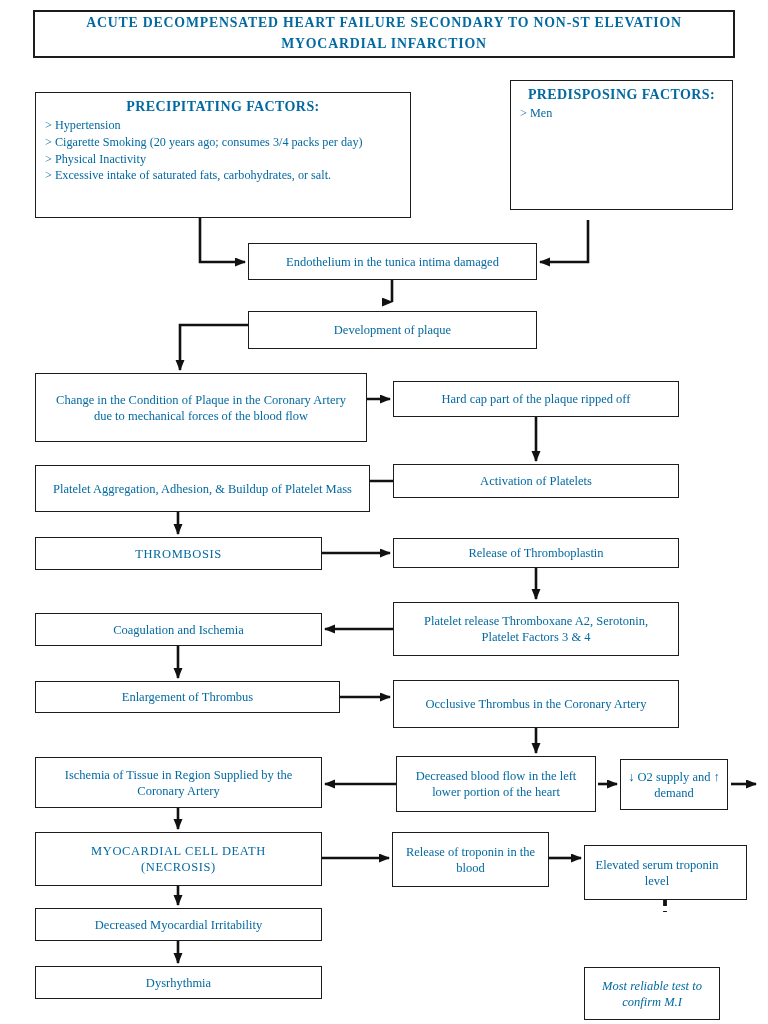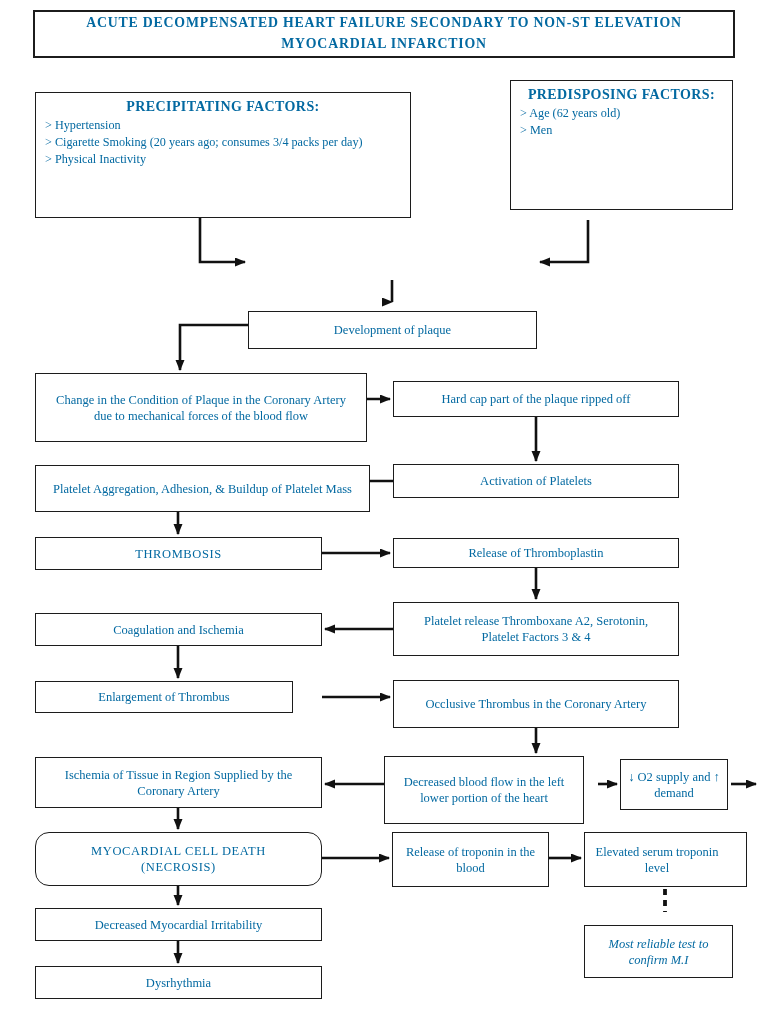--- a/index.html
+++ b/index.html
@@ -23,23 +23,23 @@
     align-items:center; justify-content:center; text-align:center;
     font-weight:bold; font-size:13.8px; letter-spacing:0.8px; line-height:1.5;
   }
   .list-box { padding:6px 9px; }
   .list-heading {
     text-align:center; font-weight:bold; font-size:14px;
     letter-spacing:0.4px; margin-bottom:2px;
   }
   .list-item { font-size:12.2px; line-height:1.38; }
   .caps { letter-spacing:0.6px; }
-  .pad-wide { padding-left:55px; padding-right:55px;border-radius:14px; }
+  .pad-wide { padding-left:55px; padding-right:55px; }
   .pad-med  { padding-left:26px; padding-right:26px; }
-  .pad-sm   { padding-right:27px; }
+  .pad-sm   { padding-right:27px;margin-top:13px; }
   .italic { font-style:italic; }
 </style>
 </head>
 <body>
 
 <div class="canvas">
 
   <svg class="arrows" viewBox="0 0 768 1024" xmlns="http://www.w3.org/2000/svg">
     <defs>
       <marker id="ah" markerUnits="userSpaceOnUse" markerWidth="12" markerHeight="10" refX="10" refY="4.5" orient="auto">
@@ -74,62 +74,63 @@
   <div class="box title-box" style="left:33px;top:10px;width:702px;height:48px">
     <div>ACUTE DECOMPENSATED HEART FAILURE SECONDARY TO NON-ST ELEVATION</div>
     <div>MYOCARDIAL INFARCTION</div>
   </div>
 
   <div class="box list-box" style="left:35px;top:92px;width:376px;height:126px">
     <div class="list-heading">PRECIPITATING FACTORS:</div>
     <div class="list-item">&gt; Hypertension</div>
     <div class="list-item">&gt; Cigarette Smoking (20 years ago; consumes 3/4 packs per day)</div>
     <div class="list-item">&gt; Physical Inactivity</div>
+    <div class="list-item">&gt; Excessive intake of saturated fats, carbohydrates, or salt.</div>
   </div>
 
   <div class="box list-box" style="left:510px;top:80px;width:223px;height:130px">
     <div class="list-heading">PREDISPOSING FACTORS:</div>
-    <div class="list-item">&gt; Age (62 years old)</div>
     <div class="list-item">&gt; Men</div>
   </div>
 
+  <div class="box node" style="left:248px;top:243px;width:289px;height:37px">Endothelium in the tunica intima damaged</div>
 
   <div class="box node" style="left:248px;top:311px;width:289px;height:38px">Development of plaque</div>
 
   <div class="box node" style="left:35px;top:373px;width:332px;height:69px">Change in the Condition of Plaque in the Coronary Artery due to mechanical forces of the blood flow</div>
 
   <div class="box node" style="left:393px;top:381px;width:286px;height:36px">Hard cap part of the plaque ripped off</div>
 
   <div class="box node" style="left:35px;top:465px;width:335px;height:47px">Platelet Aggregation, Adhesion, &amp; Buildup of Platelet Mass</div>
 
   <div class="box node" style="left:393px;top:464px;width:286px;height:34px">Activation of Platelets</div>
 
   <div class="box node caps" style="left:35px;top:537px;width:287px;height:33px">THROMBOSIS</div>
 
   <div class="box node" style="left:393px;top:538px;width:286px;height:30px">Release of Thromboplastin</div>
 
   <div class="box node" style="left:35px;top:613px;width:287px;height:33px">Coagulation and Ischemia</div>
 
   <div class="box node pad-med" style="left:393px;top:602px;width:286px;height:54px">Platelet release Thromboxane A2, Serotonin, Platelet Factors 3 &amp; 4</div>
 
-  <div class="box node" style="left:35px;top:681px;width:258px;height:32px">Enlargement of Thrombus</div>
+  <div class="box node" style="left:35px;top:681px;width:305px;height:32px">Enlargement of Thrombus</div>
 
   <div class="box node pad-med" style="left:393px;top:680px;width:286px;height:48px">Occlusive Thrombus in the Coronary Artery</div>
 
   <div class="box node" style="left:35px;top:757px;width:287px;height:51px">Ischemia of Tissue in Region Supplied by the Coronary Artery</div>
 
-  <div class="box node" style="left:384px;top:756px;width:200px;height:68px">Decreased blood flow in the left lower portion of the heart</div>
+  <div class="box node" style="left:396px;top:756px;width:200px;height:56px">Decreased blood flow in the left lower portion of the heart</div>
 
   <div class="box node" style="left:620px;top:759px;width:108px;height:51px;padding:2px 6px">↓ O2 supply and ↑ demand</div>
 
   <div class="box node caps pad-wide" style="left:35px;top:832px;width:287px;height:54px">MYOCARDIAL CELL DEATH (NECROSIS)</div>
 
   <div class="box node" style="left:392px;top:832px;width:157px;height:55px">Release of troponin in the blood</div>
 
   <div class="box node pad-sm" style="left:584px;top:832px;width:163px;height:55px">Elevated serum troponin level</div>
 
   <div class="box node" style="left:35px;top:908px;width:287px;height:33px">Decreased Myocardial Irritability</div>
 
   <div class="box node" style="left:35px;top:966px;width:287px;height:33px">Dysrhythmia</div>
 
-  <div class="box node italic" style="left:584px;top:925px;width:149px;height:53px;padding:2px 12px">Most reliable test to confirm M.I</div>
+  <div class="box node italic" style="left:584px;top:967px;width:136px;height:53px;padding:2px 12px">Most reliable test to confirm M.I</div>
 
 </div>
 
 </body></html>

